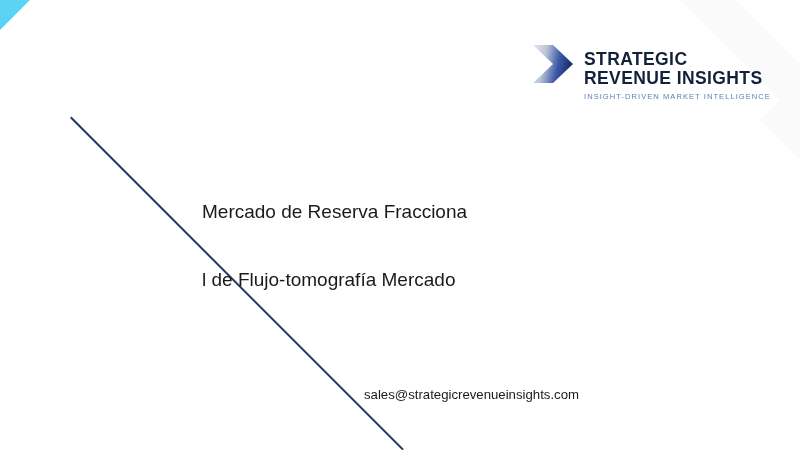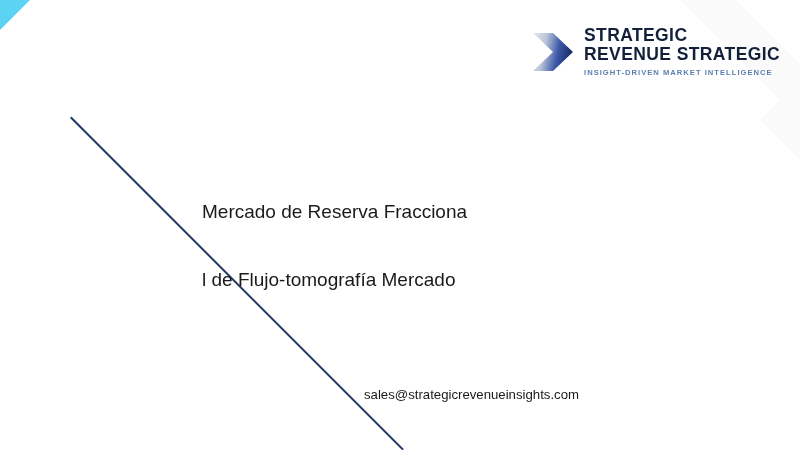--- a/index.html
+++ b/index.html
@@ -219,37 +219,36 @@
 
   
   .logo {
     position: absolute;
     left: 531px; top: 26px;
     display: flex;
     align-items: center;
     gap: 9px;
   }
   .logo-mark { width: 44px; height: 46px; display: block; }
-  .logo-text { display: flex; flex-direction: column; }
+  .logo-text { display: flex; flex-direction: column; margin-top: 24px; }
   .logo-line1,
   .logo-line2 {
     font-size: 17.5px;
     font-weight: bold;
     letter-spacing: .4px;
     color: #12203a;
     line-height: 1.06;
     white-space: nowrap;
   }
   .logo-tagline {
     margin-top: 5px;
     font-size: 7.6px;
     letter-spacing: 1.02px;
     color: #5b7fb0;
     white-space: nowrap;
-    font-weight: bold;
   }
 
   
   .title-block {
     position: absolute;
     left: 202px;
     top: 200px;
     width: 430px;
   }
   .title-line {
@@ -322,21 +321,21 @@
           <stop offset="0%" stop-color="#e6eaf1"></stop>
           <stop offset="35%" stop-color="#b9c4d8"></stop>
           <stop offset="70%" stop-color="#3c58a8"></stop>
           <stop offset="100%" stop-color="#1b2f6b"></stop>
         </linearGradient>
       </defs>
       <path d="M2 4 L22 4 L42 23 L22 42 L2 42 L22 23 Z" fill="url(#chevGrad)"></path>
     </svg>
     <div class="logo-text">
       <div class="logo-line1">STRATEGIC</div>
-      <div class="logo-line2">REVENUE STRATEGIC</div>
+      <div class="logo-line2">REVENUE INSIGHTS</div>
       <div class="logo-tagline">INSIGHT-DRIVEN MARKET INTELLIGENCE</div>
     </div>
   </div>
 
   <div class="title-block">
     <div class="title-line">Mercado de Reserva Fracciona</div>
     <div class="title-line">l de Flujo-tomografía Mercado</div>
   </div>
 
   <div class="email">sales@strategicrevenueinsights.com</div>

